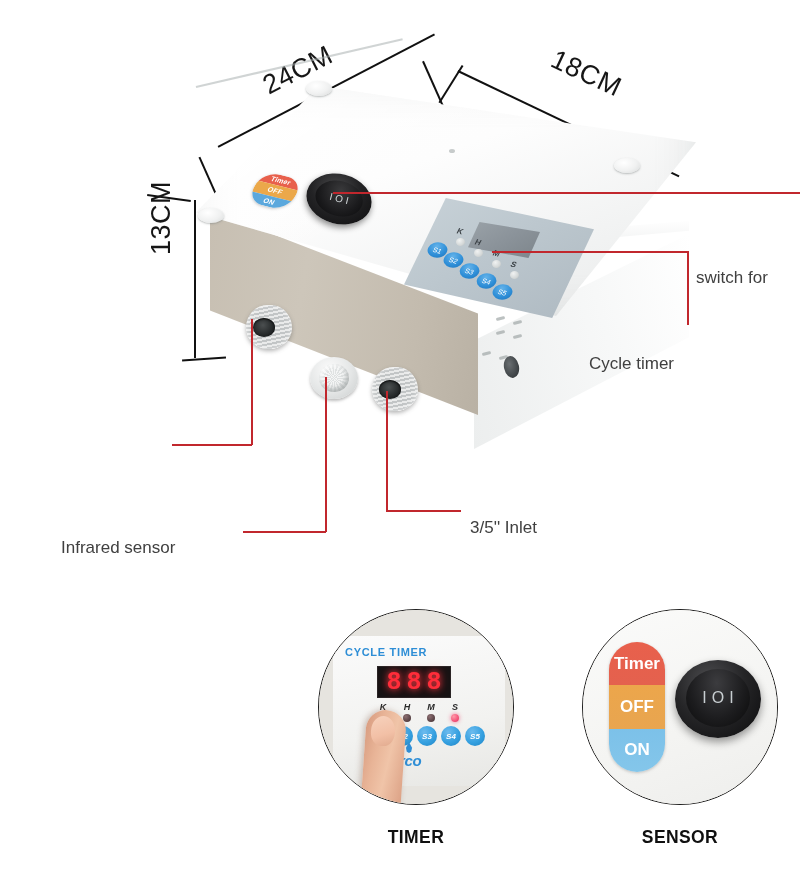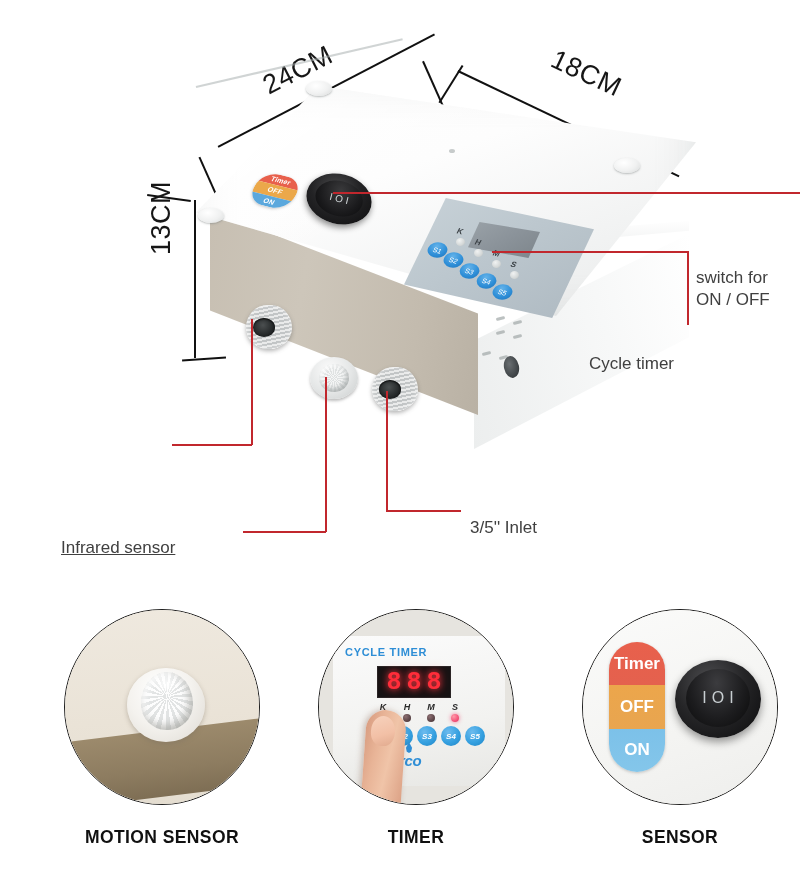--- a/index.html
+++ b/index.html
@@ -456,41 +456,31 @@
   <div class="lead h" style="left:172px; top:444px; width:80px;"></div>
 
   <div class="lead v" style="left:325px; top:377px; height:155px;"></div>
   <div class="lead h" style="left:243px; top:531px; width:83px;"></div>
 
   <div class="lead v" style="left:386px; top:391px; height:120px;"></div>
   <div class="lead h" style="left:386px; top:510px; width:75px;"></div>
 
   <div class="abs callout-text" style="left:696px; top:247px;">
     <div>switch for</div>
-    <div>ON / OFF</div>
   </div>
 
   <div class="abs callout-text" style="left:589px; top:333px;">
     <div>Cycle timer</div>
   </div>
 
 
-  <div class="abs callout-text" style="left:61px; top:517px;text-decoration:underline;">Infrared sensor</div>
+  <div class="abs callout-text" style="left:61px; top:517px;">Infrared sensor</div>
 
   <div class="abs callout-text" style="left:470px; top:497px;">3/5'' Inlet</div>
 
-  <div class="detail" style="left:64px; top:609px;">
-    <div class="circle-wrap">
-      <div class="ms-bg"></div>
-      <div class="ms-floor"></div>
-      <div class="ms-ring"></div>
-      <div class="ms-dome"></div>
-    </div>
-    <div class="detail-caption">MOTION SENSOR</div>
-  </div>
 
   <div class="detail" style="left:318px; top:609px;">
     <div class="circle-wrap">
       <div class="tm-bg"></div>
       <div class="tm-panel"></div>
 
       <div class="tm-title">CYCLE TIMER</div>
 
       <div class="tm-display">
         <span class="seg">8</span>

